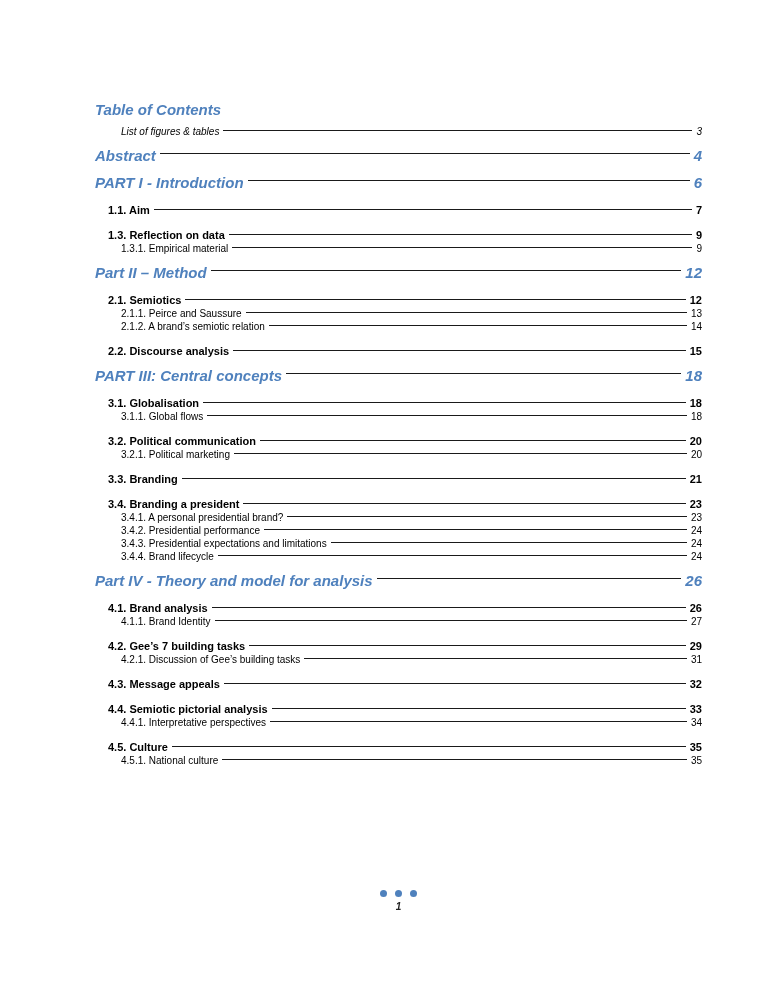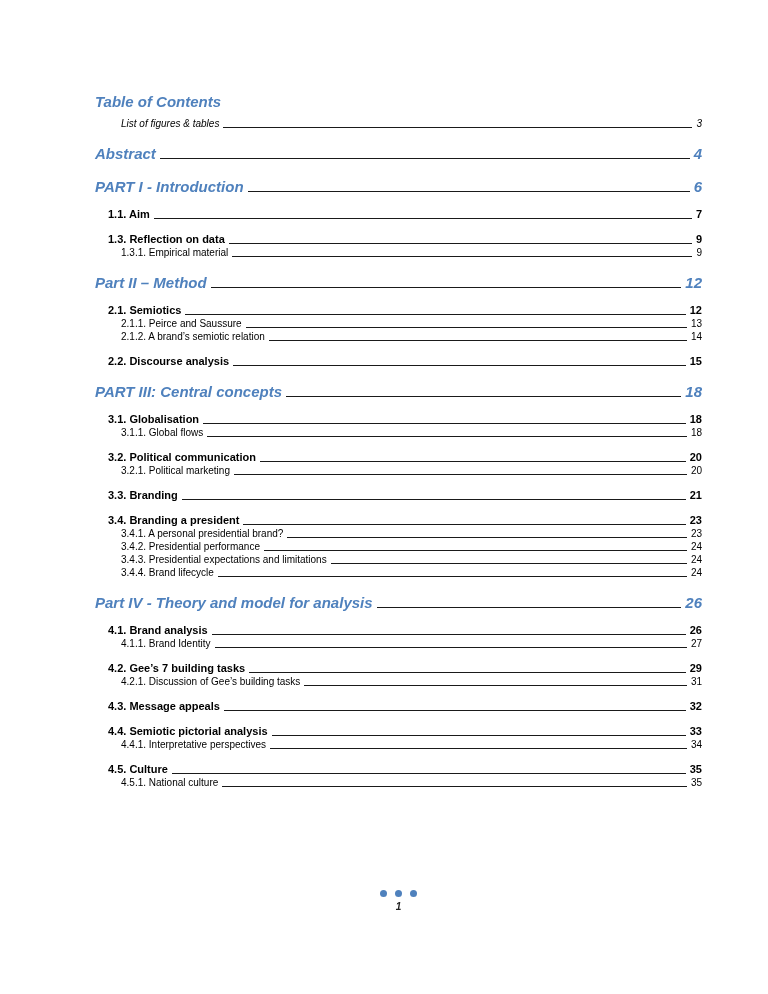--- a/index.html
+++ b/index.html
@@ -12,50 +12,50 @@
     width: 768px;
     height: 994px;
     background: #ffffff;
     font-family: "Liberation Sans", sans-serif;
     color: #000;
     overflow: hidden;
   }
   .content {
     position: absolute;
     left: 95px;
-    top: 92px;
+    top: 100px;
     width: 607px;
   }
   .toc-title {
     font-size: 15px;
     font-weight: bold;
     font-style: italic;
     color: var(--accent, #4F81BD);
     line-height: 19px;
   }
   .row {
     display: flex;
-    align-items: flex-end;
+    align-items: center;
   }
   .label { white-space: nowrap; padding-right: 4px; }
   .page-num { white-space: nowrap; padding-left: 4px; }
   .leader {
     flex: 1 1 auto;
     border-bottom: 1px solid #1a1a1a;
     margin-bottom: 3px;
     min-width: 12px;
   }
   
   .row-h1 {
     font-size: 15px;
     font-weight: bold;
     font-style: italic;
     color: var(--accent, #4F81BD);
     line-height: 19px;
-    margin-top: 14px;
+    margin-top: 8px;
   }
   .row-h1 .leader { margin-bottom: 4px; }
   .row-h2 {
     font-size: 11px;
     font-weight: bold;
     color: #000;
     line-height: 14px;
     margin-top: 11px;
     padding-left: 13px;
   }

